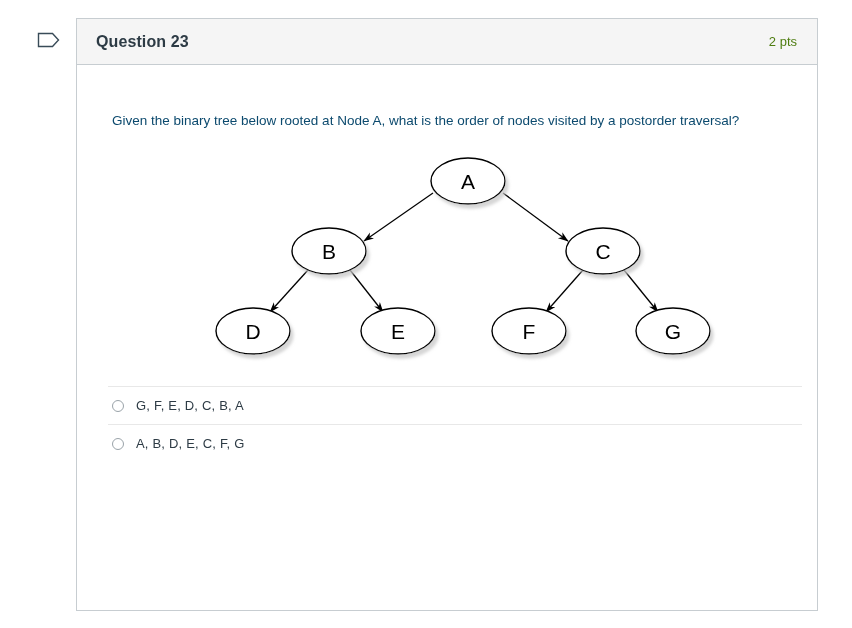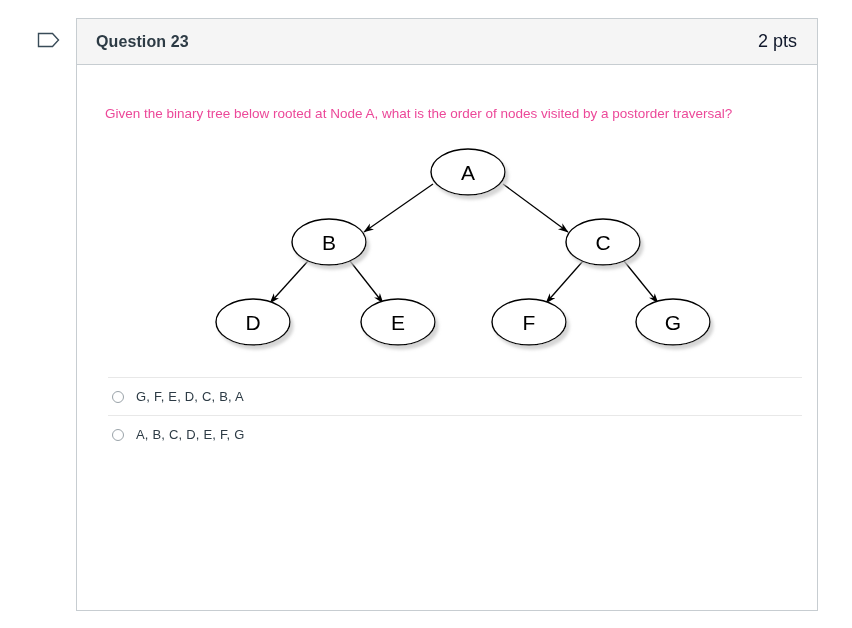--- a/index.html
+++ b/index.html
@@ -52,36 +52,36 @@
     padding: 0 20px 0 19px;
     box-sizing: border-box;
   }
   .question-title {
     font-size: 16px;
     font-weight: bold;
     color: #2d3b45;
     letter-spacing: 0.1px;
   }
   .question-points {
-    font-size: 18px;
-    color: #0f172a;
+    font-size: 13px;
+    color: #4d7c0f;
     font-weight: normal;
   }
 
   .question-body {
     padding: 28px 22px 0 19px;
     box-sizing: border-box;
   }
 
   .question-text {
     font-size: 13.5px;
     line-height: 24px;
-    color: #ec4899;
+    color: #0c4a6e;
     max-width: 690px;
-    margin: 9px;
+    margin: 16px;
   }
 
   
   .tree-figure {
     margin: 14px 0 0 0;
     width: 700px;
     height: 215px;
   }
   .tree-figure svg { display: block; }
 
@@ -200,19 +200,19 @@
         </svg>
       </div>
 
       <div class="answers">
         <div class="answer-row">
           <span class="radio"></span>
           <span class="answer-label">G, F, E, D, C, B, A</span>
         </div>
         <div class="answer-row">
           <span class="radio"></span>
-          <span class="answer-label">A, B, C, D, E, F, G</span>
+          <span class="answer-label">A, B, D, E, C, F, G</span>
         </div>
       </div>
 
     </div>
   </div>
 </div>
 
 </body></html>

